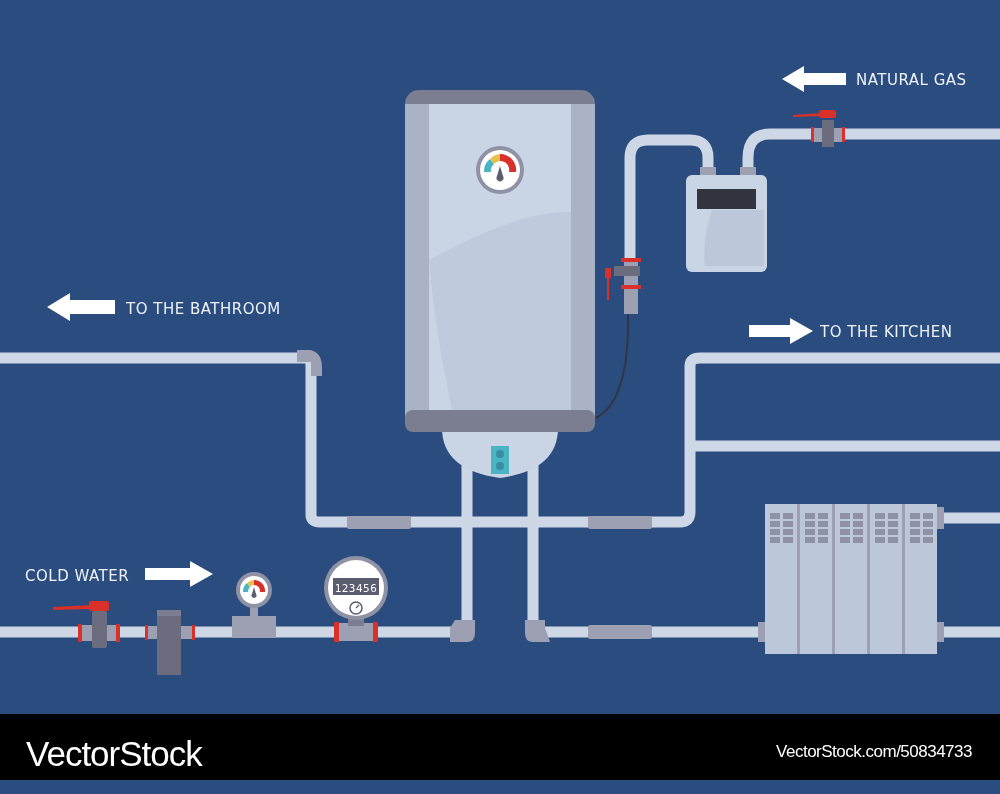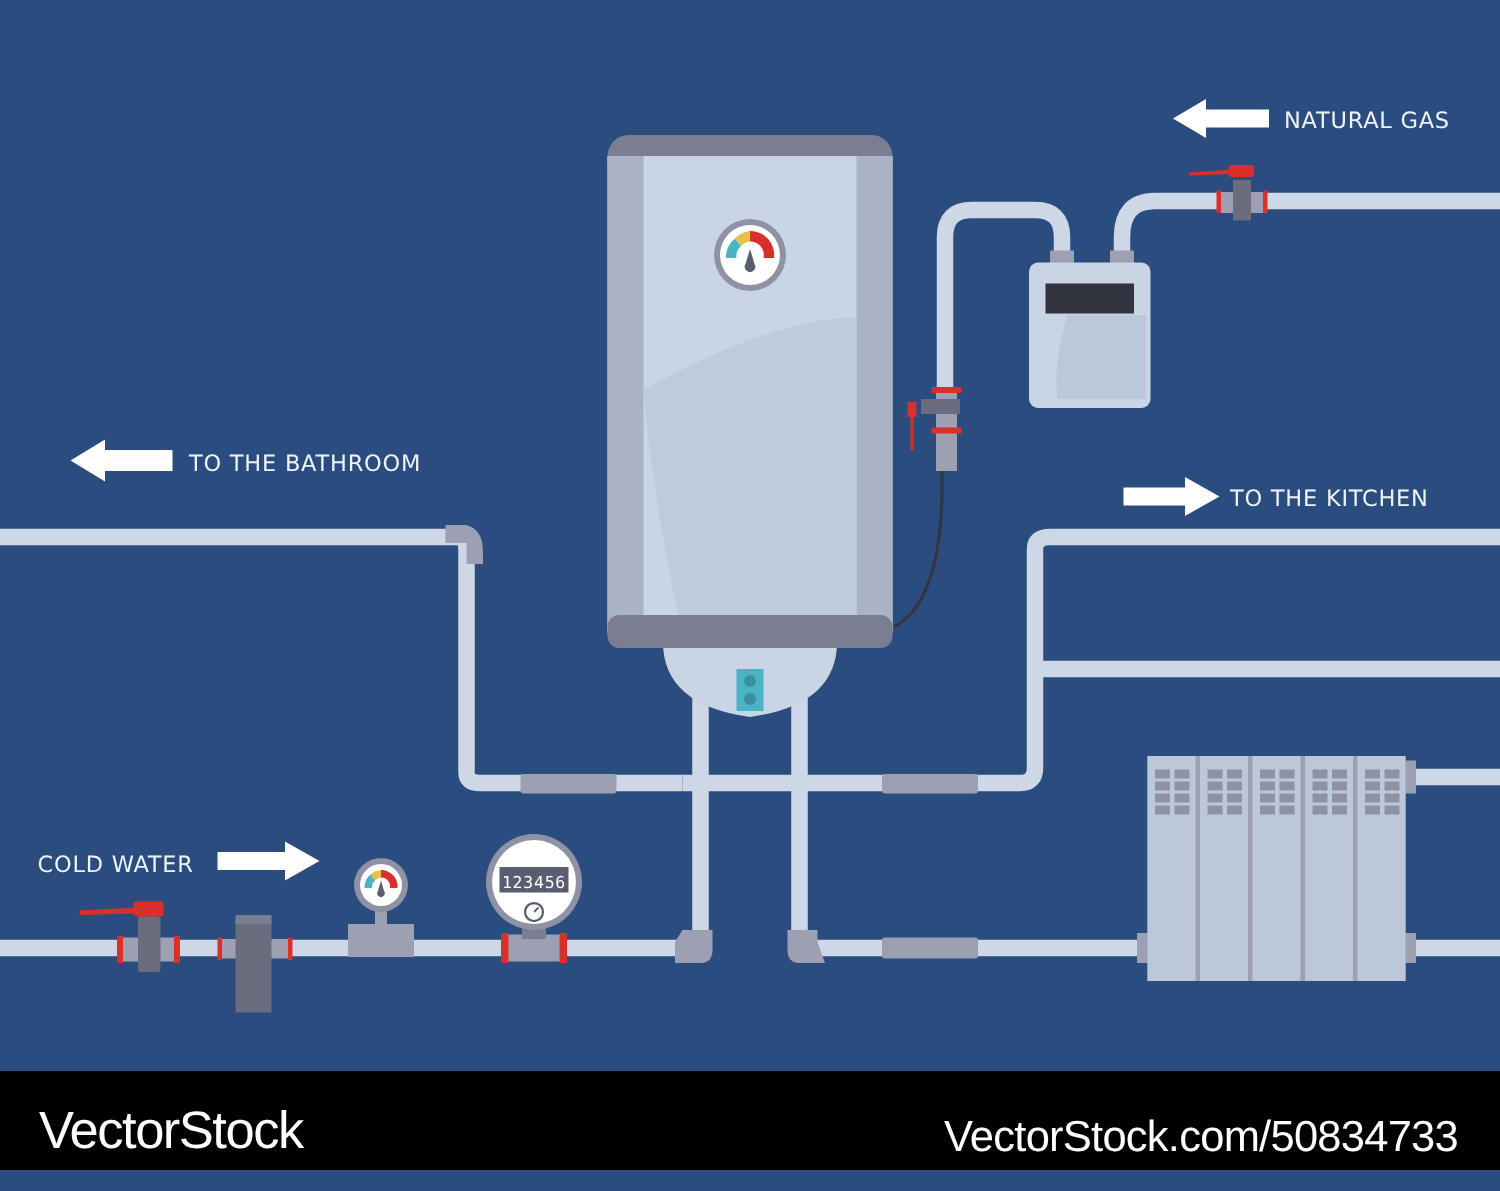--- a/index.html
+++ b/index.html
@@ -1,21 +1,21 @@
 <!DOCTYPE html>
 <html><head>
 <meta charset="utf-8">
 <style>
   html,body{margin:0;padding:0;}
   body{width:1000px;height:794px;position:relative;overflow:hidden;background:#2a4c7e;font-family:"Liberation Sans",sans-serif;}
   #scene{position:absolute;left:0;top:0;width:1000px;height:714px;}
   .lbl{font-family:"DejaVu Sans",sans-serif;fill:#eef2f8;font-size:15px;letter-spacing:0.5px;}
   #footer{position:absolute;left:0;top:714px;width:1000px;height:66px;background:#000;}
   #brand{position:absolute;left:26px;top:20px;color:#fff;font-family:"Liberation Sans",sans-serif;font-size:35px;letter-spacing:-1px;}
-  #stockid{position:absolute;right:28px;top:28px;color:#fff;font-family:"Liberation Sans",sans-serif;font-size:29px;letter-spacing:-0.5px;}
+  #stockid{position:absolute;right:28px;top:28px;color:#fff;font-family:"Liberation Sans",sans-serif;font-size:17px;letter-spacing:-0.5px;}
 </style>
 </head>
 <body>
 
 <svg id="scene" viewBox="0 0 1000 714" xmlns="http://www.w3.org/2000/svg">
   <defs>
     <style>
       .pipe{fill:none;stroke:#cdd7e6;stroke-width:11;stroke-linecap:butt;stroke-linejoin:round;}
       .fit{fill:#9d9fb2;}
       .fitd{fill:#7b7d91;}

